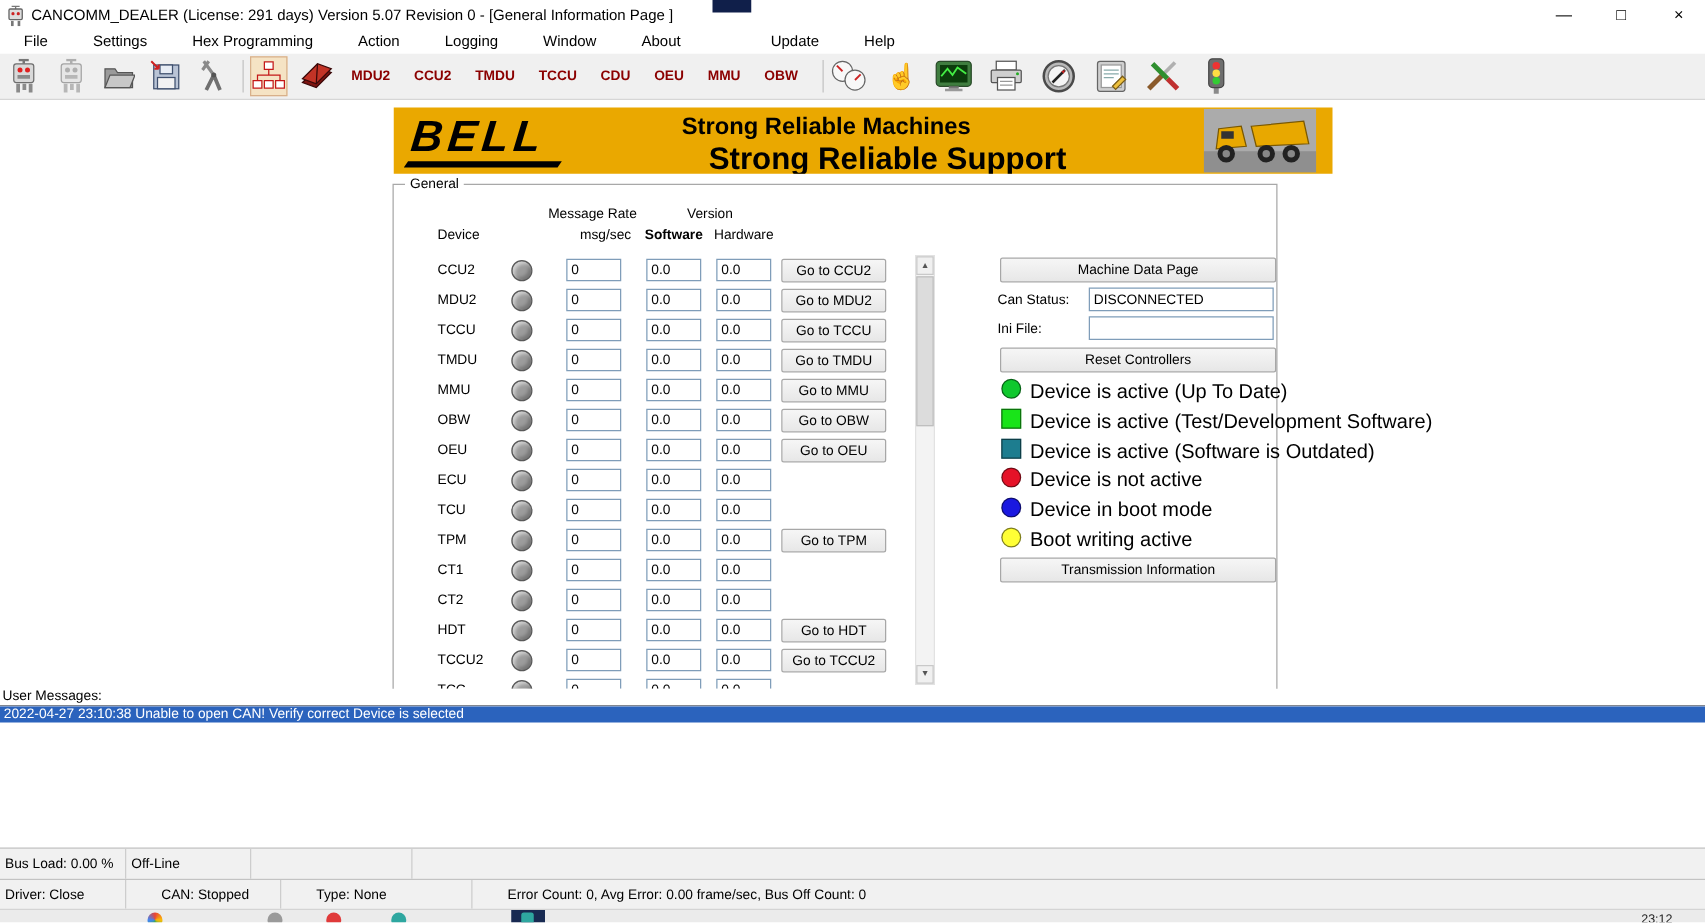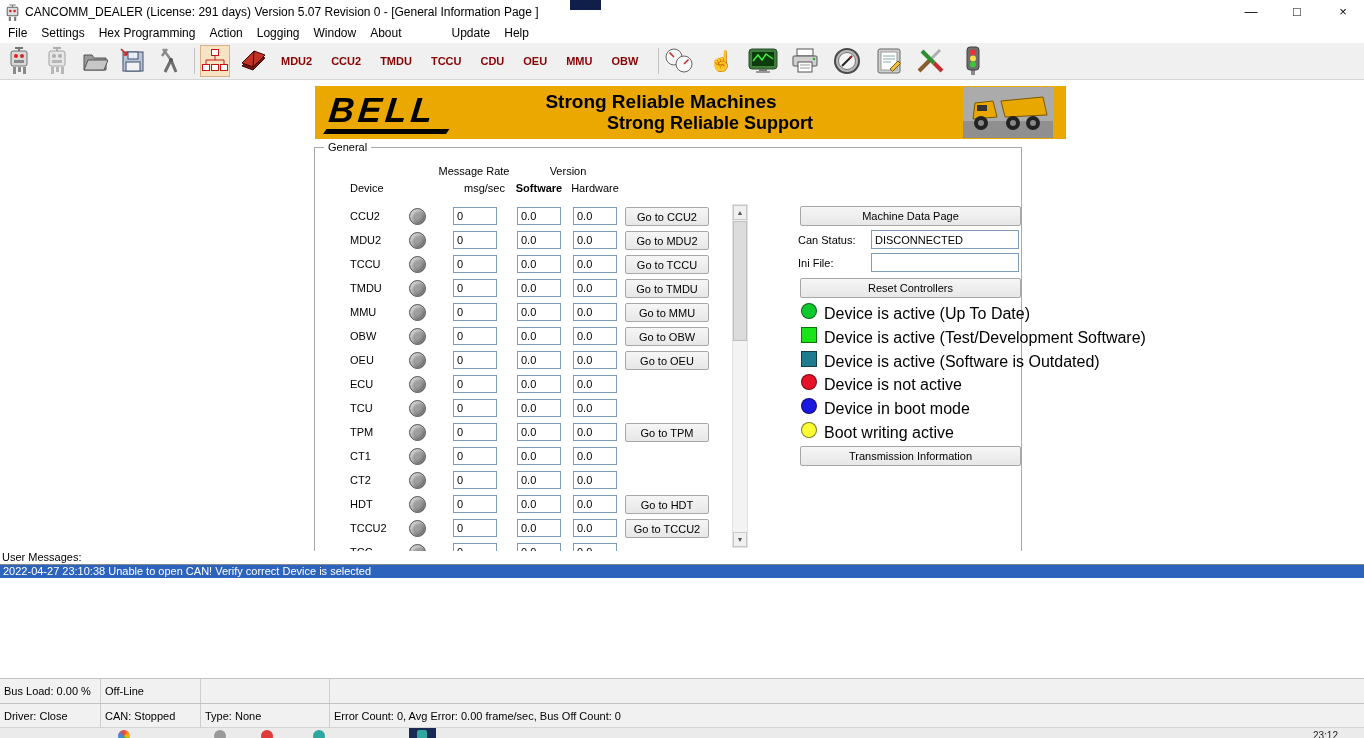--- a/index.html
+++ b/index.html
@@ -8,41 +8,41 @@
 
   
   .titlebar { height:24px; background:#fff; display:flex; align-items:center; padding-left:5px; position:relative; }
   .app-icon { width:15px; height:17px; margin-right:5px; flex:0 0 auto; }
   .title-text { font-size:12px; white-space:nowrap; }
   .win-controls { position:absolute; right:14px; top:0; height:24px; display:flex; align-items:center; gap:32px; }
   .win-ctl { font-size:13px; line-height:24px; cursor:default; width:14px; text-align:center; }
 
   
   .menubar { height:19px; background:#fff; display:flex; align-items:center; padding-left:1px; }
-  .menu-item { padding:0 7px; height:19px; line-height:19px; font-size:12px; }
+  .menu-item { padding:0 18px; height:19px; line-height:19px; font-size:12px; }
   .menu-gap { margin-left:36px; }
 
   
   .toolbar { height:37px; background:#f0f0f0; border-bottom:1px solid #d6d6d6; display:flex; align-items:center; padding-left:4px; }
   .tb-icon { width:30px; height:32px; display:flex; align-items:center; justify-content:center; margin-right:8px; flex:0 0 auto; }
   .tb-icon.right-group { margin-right:12px; }
   .tb-sep { width:1px; height:26px; background:#c2c2c2; margin:0 5px 0 0; flex:0 0 auto; }
   .tb-active { background:#f5e3c4; border:1px solid #d8b08a; }
   .tb-devbtns { display:flex; align-items:center; margin-right:6px; }
   .tb-dev-btn { font-family:inherit; font-weight:bold; font-size:11px; color:#8b0000; background:none; border:none; padding:0 5px; margin-right:9px; cursor:default; }
   .hand-glyph { font-size:20px; color:#222; }
 
   
   .client { position:relative; height:471px; background:#fff; overflow:hidden; }
 
   .banner { position:absolute; left:315px; top:6px; width:751px; height:53px; background:#eaa800; overflow:hidden; }
   .bell-logo { position:absolute; left:14px; top:4px; font-size:35px; font-weight:bold; font-style:italic; letter-spacing:4px; color:#000; transform:skewX(-6deg); }
   .bell-logo::after { content:""; position:absolute; left:-2px; right:-14px; bottom:-4px; height:5px; background:#000; transform:skewX(-30deg); }
   .tagline1 { position:absolute; left:196px; top:5px; width:300px; text-align:center; font-size:19px; font-weight:bold; }
-  .tagline2 { position:absolute; left:245px; top:27px; width:300px; text-align:center; font-size:18px; font-weight:bold; }
+  .tagline2 { position:absolute; left:245px; top:27px; width:300px; text-align:center; font-size:25px; font-weight:bold; }
   .truck-img { position:absolute; left:648px; top:1px; width:90px; height:51px; }
 
   .group-label { position:absolute; left:324px; top:61px; background:#fff; padding:0 4px; font-size:11px; z-index:2; }
   .groupbox { position:absolute; left:314px; top:67px; width:708px; height:410px; border:1px solid #a8a8a8; }
 
   .hdr { position:absolute; font-size:11px; white-space:nowrap; }
   .hdr-msgrate { left:117px; top:17px; width:84px; text-align:center; }
   .hdr-version { left:213px; top:17px; width:80px; text-align:center; }
   .hdr-device { left:35px; top:34px; }
   .hdr-msgsec { left:126px; top:34px; width:64px; text-align:right; }
@@ -84,21 +84,21 @@
 
   
   .um-label { height:13px; background:#fff; font-size:11px; line-height:12px; padding-left:2px; }
   .msg-list { height:114px; background:#fff; border-top:1px solid #828790; overflow:hidden; }
   .msg-row { font-size:11px; height:13px; line-height:13px; padding-left:3px; white-space:nowrap; }
   .msg-row.selected { background:#2b63bd; color:#fff; }
 
   
   .statusbar { background:#f1f1f1; border-top:1px solid #c3c3c3; display:flex; font-size:11px; }
   .statusbar.r1 { height:25px; }
-  .statusbar.r2 { height:24px; }
+  .statusbar.r2 { height:24px;gap:24px; }
   .sb-panel { border-right:1px solid #cdcdcd; display:flex; align-items:center; padding-left:4px; white-space:nowrap; }
   .sb-panel.c1 { width:101px; }
   .sb-panel.c2 { width:100px; }
   .sb-panel.c3 { width:129px; }
   .sb-panel.c4 { flex:1; border-right:none; }
 
   
   .taskbar { height:11px; background:#ebebeb; border-top:1px solid #d4d4d4; position:relative; overflow:hidden; }
   .tk-dot { position:absolute; top:2px; width:12px; height:12px; border-radius:50%; }
   .tk-app { position:absolute; left:409px; top:0; width:27px; height:11px; background:#182a52; }

